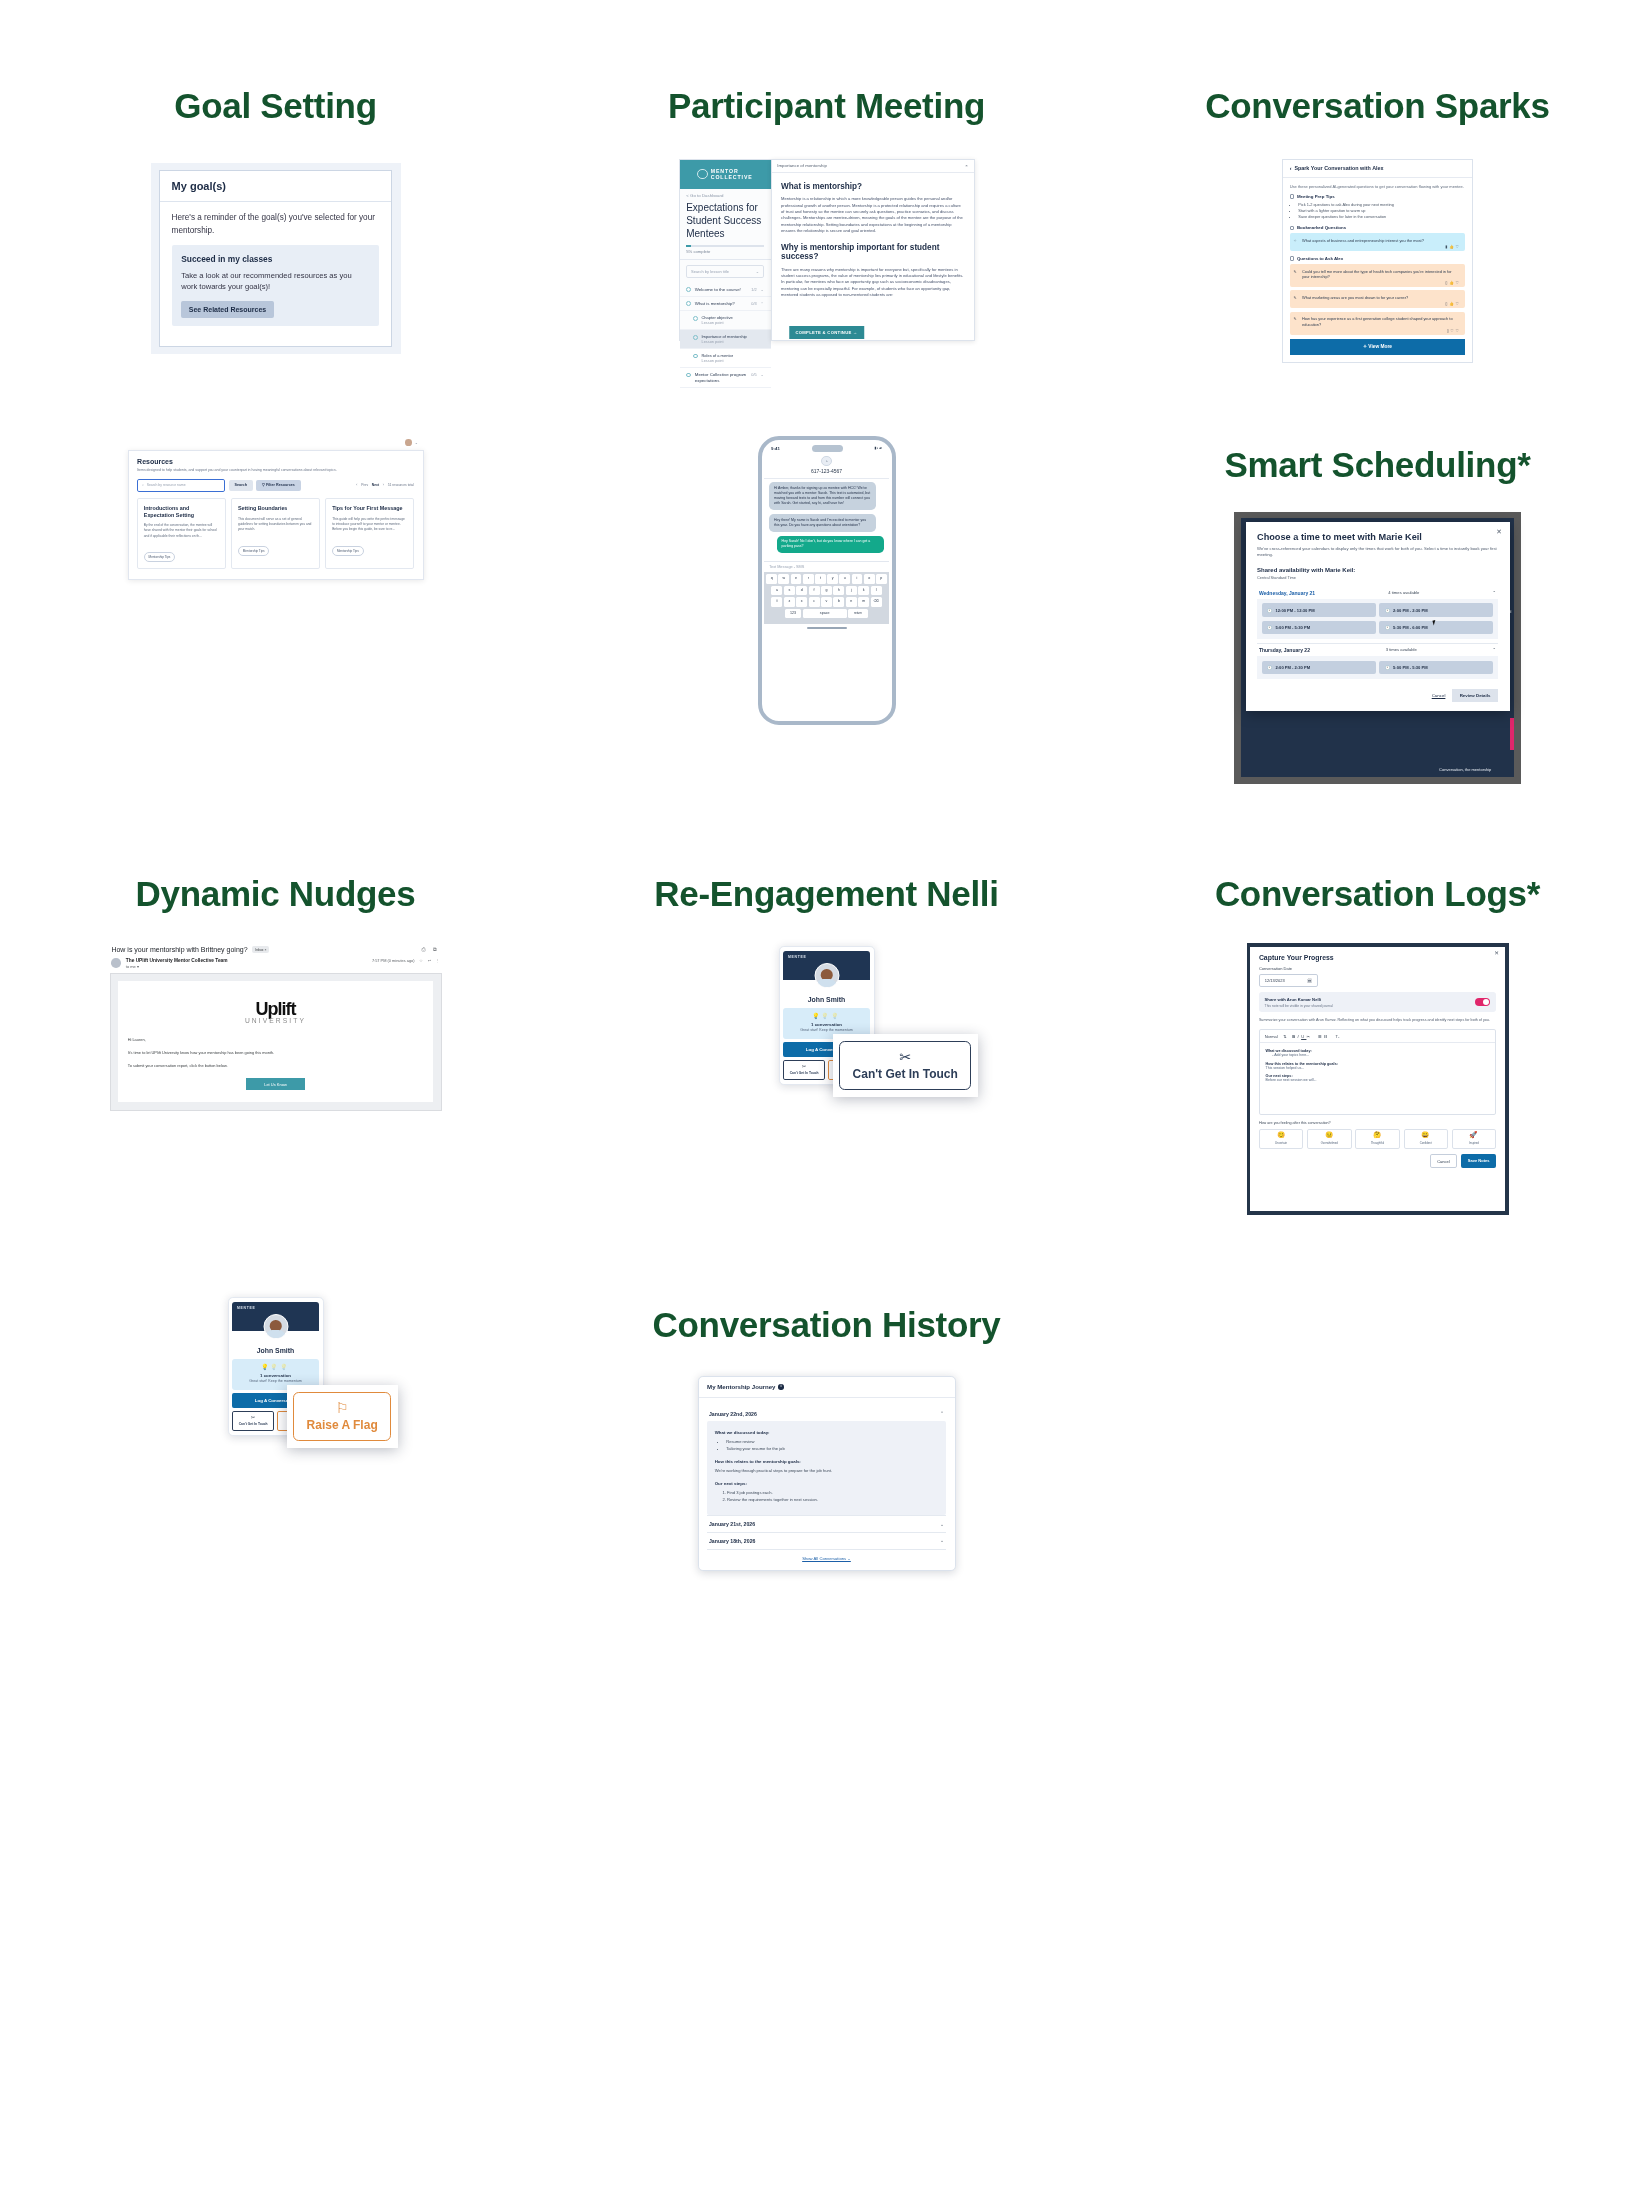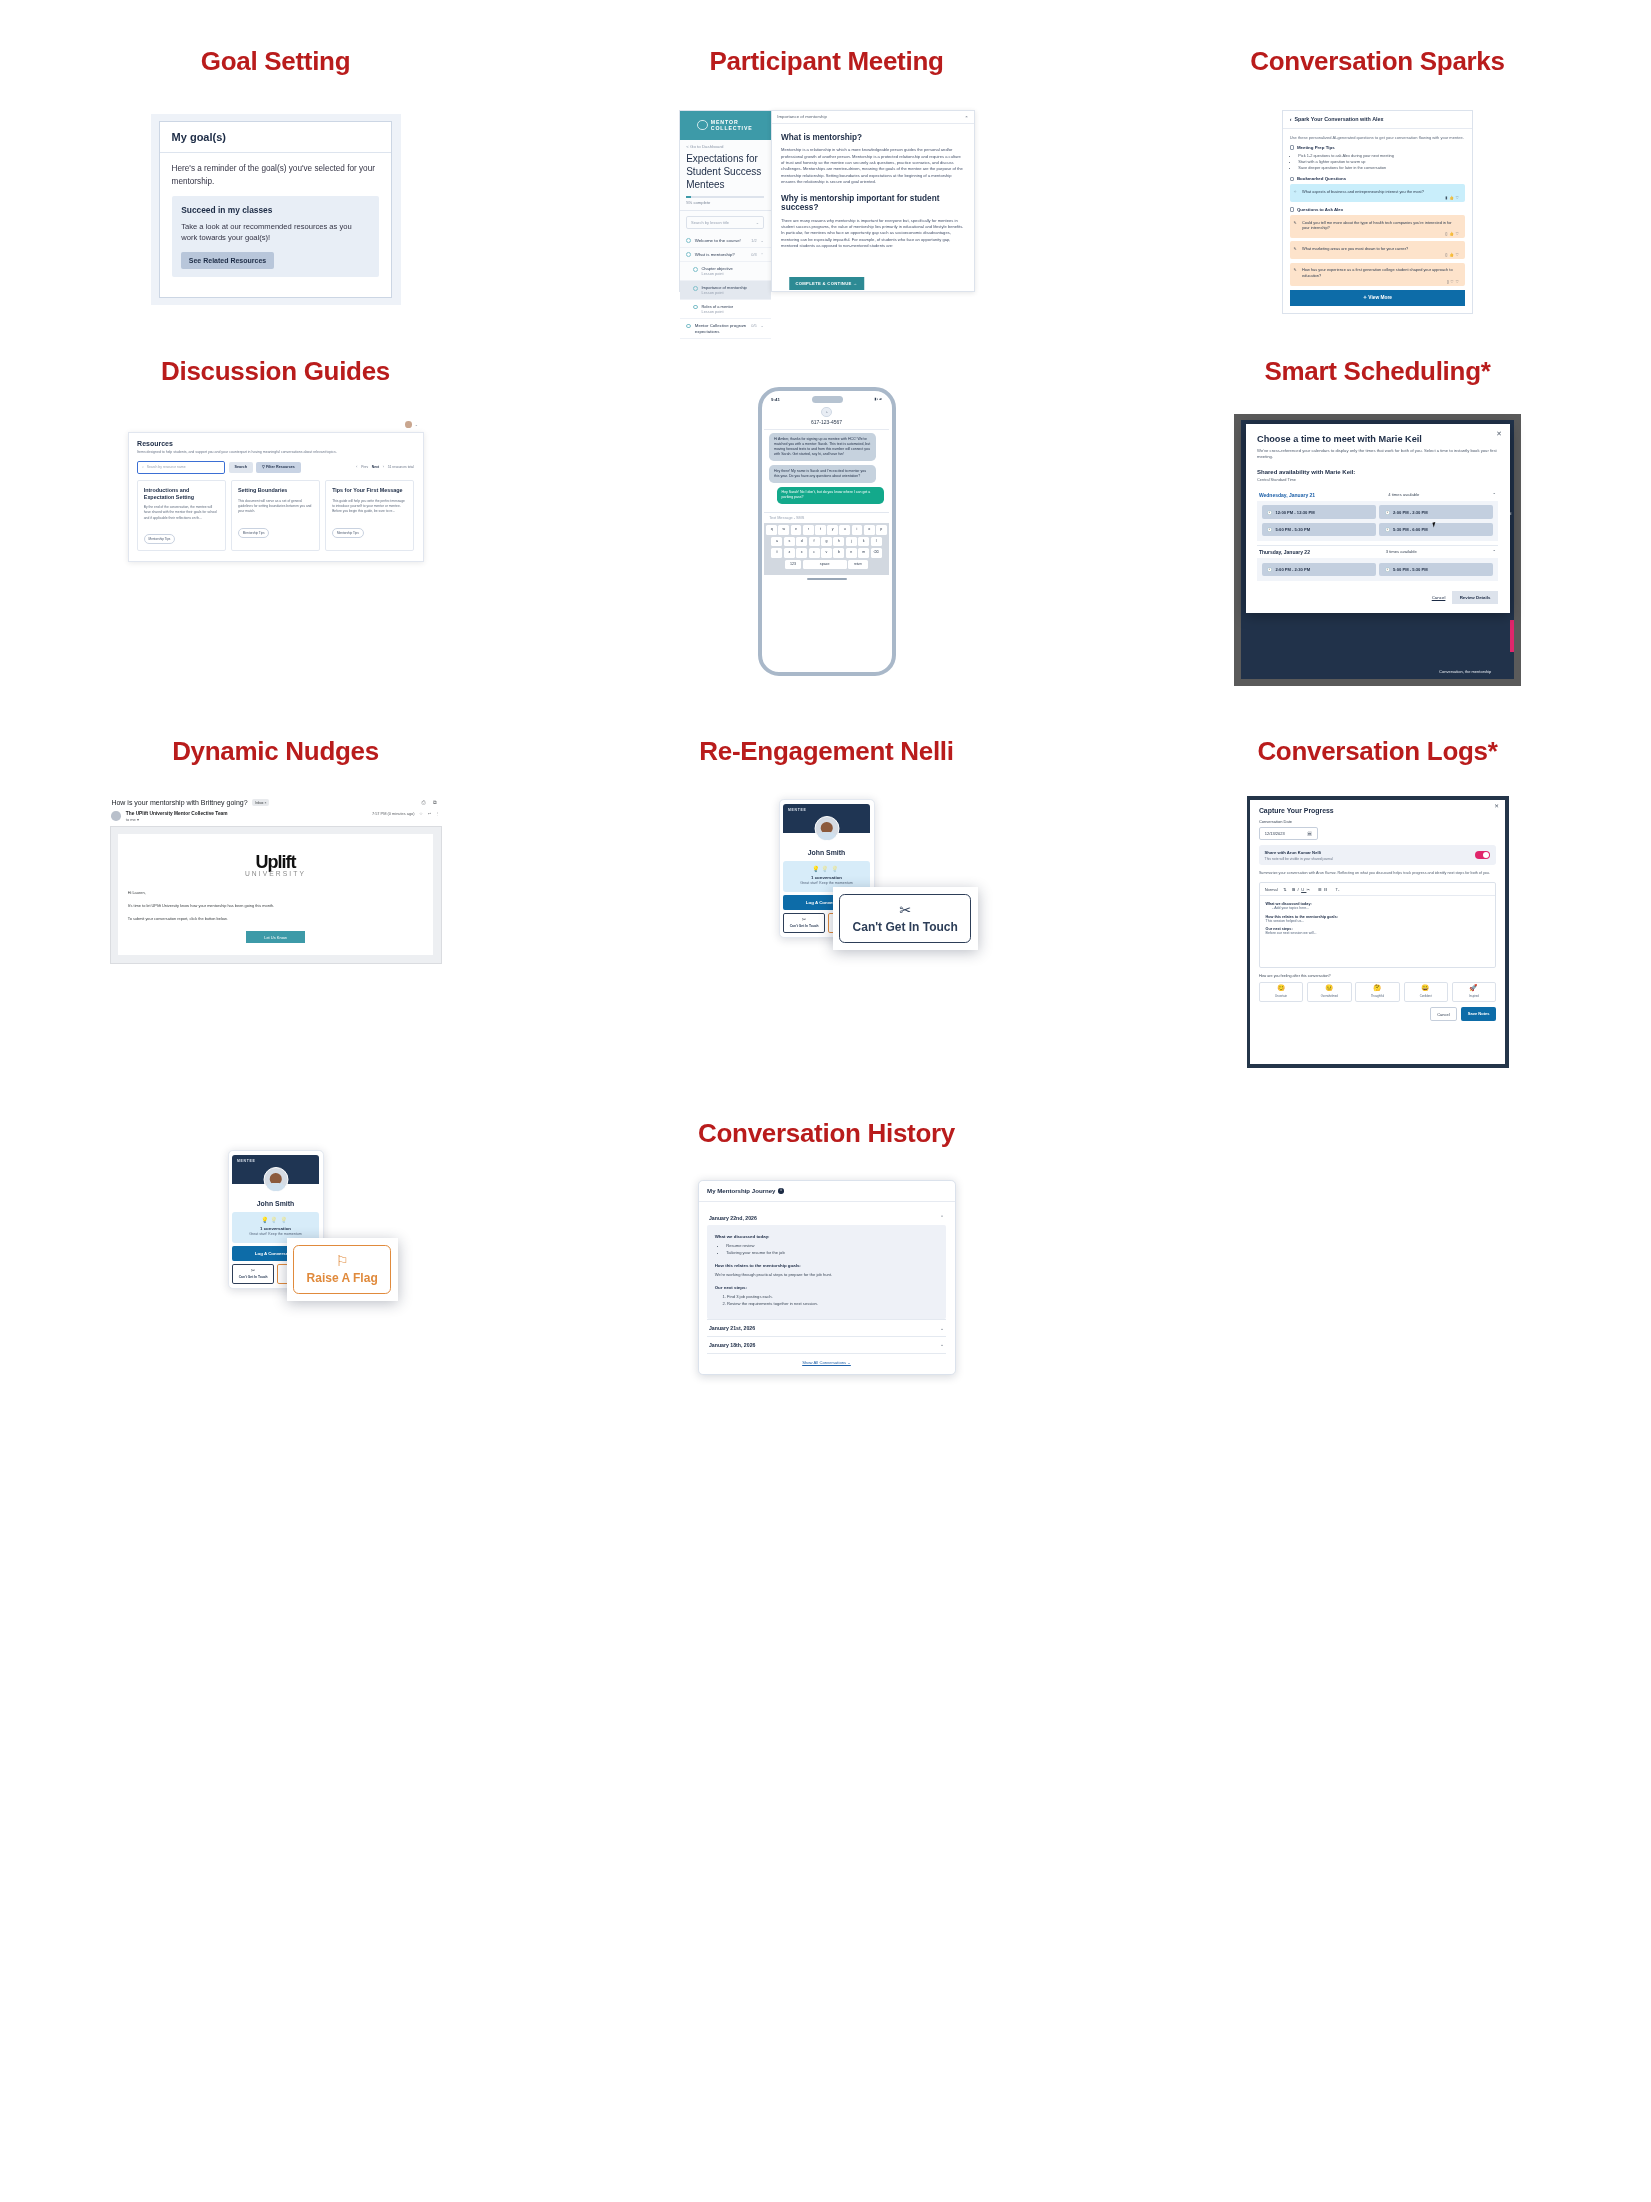--- a/index.html
+++ b/index.html
@@ -7,22 +7,23 @@
     width: 1652px; height: 2202px;
     background: #ffffff;
     font-family: "Liberation Sans", sans-serif;
     color: #1f2a3d;
     overflow: hidden;
   }
   .grid { display: grid; grid-template-columns: repeat(3, 551px); }
   .cell { position: relative; }
   .sect-title {
     text-align: center;
-    font-size: 26px; font-weight: bold; color: #b91c1c;
+    font-size: 35px; font-weight: bold; color: #14532d;
     letter-spacing: -0.3px;
+    margin-top: 40px;
   }
   .stage { position: relative; display: flex; justify-content: center; }
 
   
   .mock { background: #fff; position: relative; }
   .shadow { box-shadow: 0 1.9px 8.6px rgba(20,30,55,.17); }
 
   
   .goal-out { width: 250px; height: 191px; background:#eef2f8; padding:6.7px 8.6px; }
   .goal-in { width: 100%; height: 100%; background:#fff; border:1px solid #ccd6e4; }
@@ -423,21 +424,20 @@
           </div>
         </div>
       </div>
     </div>
   </div>
 </div>
 
 <div class="grid" style="margin-top:42px">
 
   <div class="cell">
-    <div class="sect-title">Discussion Guides</div>
     <div class="stage" style="margin-top:32.5px">
       <div class="dg">
         <div class="dg-top">
           <div class="dg-av"></div>
           <span style="font-size:3.8px;color:#7c8798">⌄</span>
         </div>
         <div class="dg-card">
           <h4>Resources</h4>
           <div class="sub">Items designed to help students, and support you and your counterpart in having meaningful conversations about relevant topics.</div>
           <div class="dg-row">

